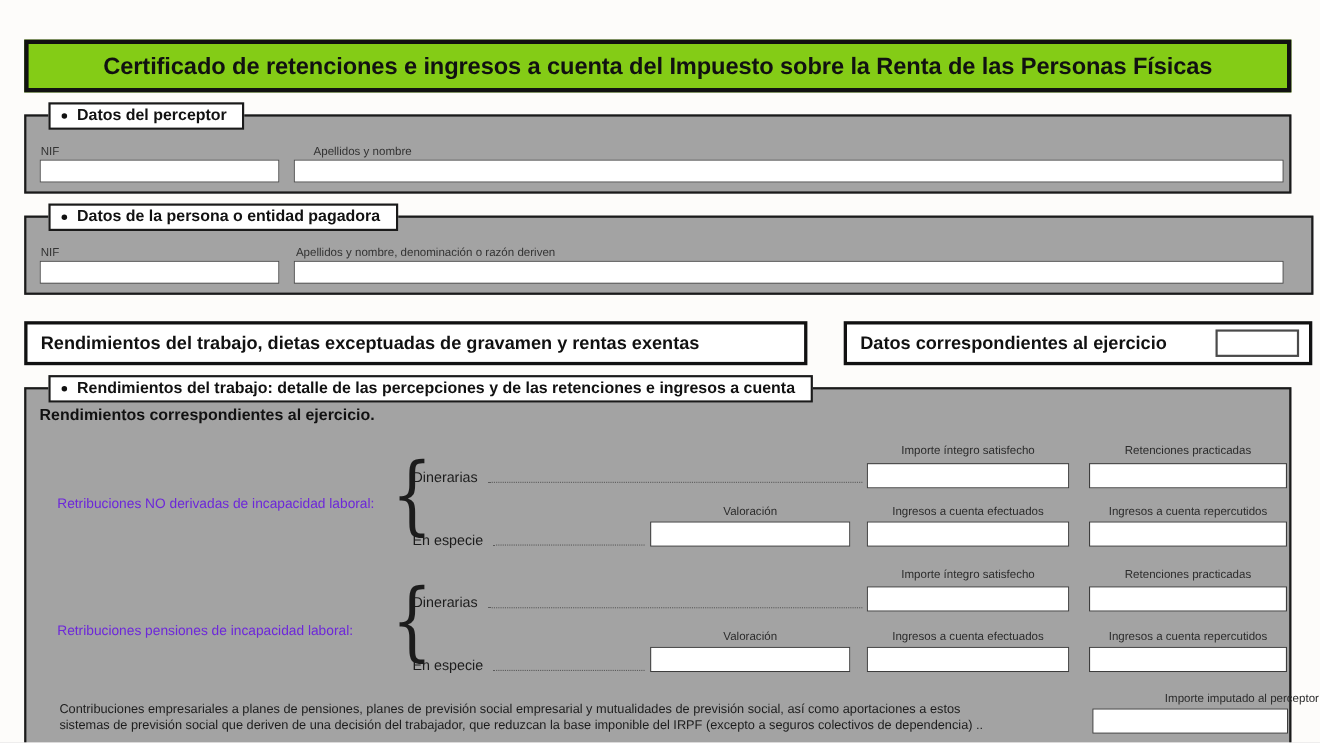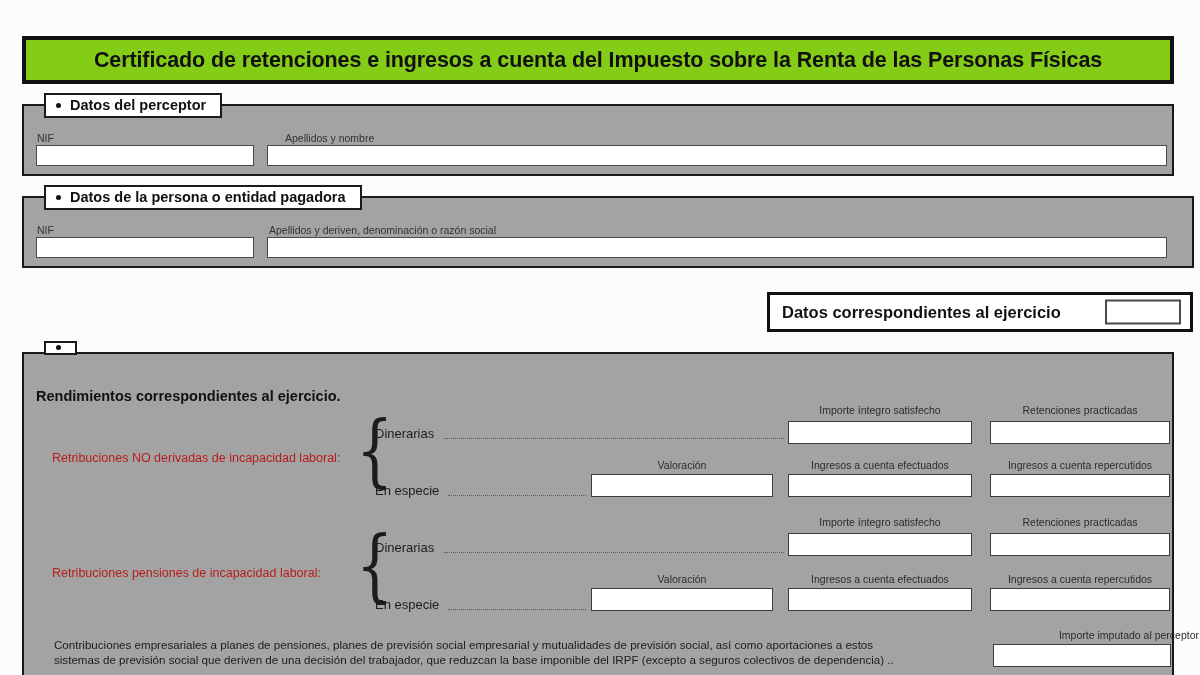--- a/index.html
+++ b/index.html
@@ -107,21 +107,21 @@
     position: absolute;
     font-size: 14.5px;
     font-weight: bold;
     color: #111;
     white-space: nowrap;
   }
 
   .row-label {
     position: absolute;
     font-size: 12.5px;
-    color: #b91c1c;
+    color: #6d28d9;
     white-space: nowrap;
   }
 
   
   .brace {
     position: absolute;
     font-size: 78px;
     line-height: 0.78;
     color: #1c1c1c;
     font-family: "DejaVu Serif", serif;
@@ -183,36 +183,40 @@
   <div class="fbox" style="left:267px; top:145px; width:900px; height:21px;"></div>
 
   <div class="group" style="left:22px; top:196px; width:1172px; height:72px;">
     <div class="group-legend">
       <span class="bullet"></span>
       <span>Datos de la persona o entidad pagadora</span>
     </div>
   </div>
   <div class="flabel" style="left:37px; top:224px;">NIF</div>
   <div class="fbox" style="left:36px; top:237px; width:218px; height:21px;"></div>
-  <div class="flabel" style="left:269px; top:224px;">Apellidos y deriven, denominación o razón social</div>
+  <div class="flabel" style="left:269px; top:224px;">Apellidos y nombre, denominación o razón deriven</div>
   <div class="fbox" style="left:267px; top:237px; width:900px; height:21px;"></div>
 
+  <div class="blackbar" style="left:22px; top:292px; width:712px; height:40px;">
+    <div class="txt">Rendimientos del trabajo, dietas exceptuadas de gravamen y rentas exentas</div>
+  </div>
 
   <div class="blackbar" style="left:748px; top:292px; width:426px; height:40px;margin-left:19px;">
     <div class="txt">Datos correspondientes al ejercicio</div>
     <div class="ej-box"></div>
   </div>
 
   <div class="group" style="left:22px; top:352px; width:1152px; height:360px;">
     <div class="group-legend">
       <span class="bullet"></span>
+      <span>Rendimientos del trabajo: detalle de las percepciones y de las retenciones e ingresos a cuenta</span>
     </div>
   </div>
 
-  <div class="subtitle" style="left:36px; top:388px;">Rendimientos correspondientes al ejercicio.</div>
+  <div class="subtitle" style="left:36px; top:370px;">Rendimientos correspondientes al ejercicio.</div>
 
   <div class="colhead" style="left:788px; top:404px; width:184px;">Importe íntegro satisfecho</div>
   <div class="colhead" style="left:990px; top:404px; width:180px;">Retenciones practicadas</div>
 
   <div class="row-label" style="left:52px; top:451px;">Retribuciones NO derivadas de incapacidad laboral:</div>
   <div class="brace" style="left:356px; top:420px;">{</div>
 
   <div class="item-label" style="left:375px; top:426px;">Dinerarias</div>
   <div class="leader" style="left:444px; top:438px; width:340px;"></div>
   <div class="vbox" style="left:788px; top:421px; width:184px; height:23px;"></div>

